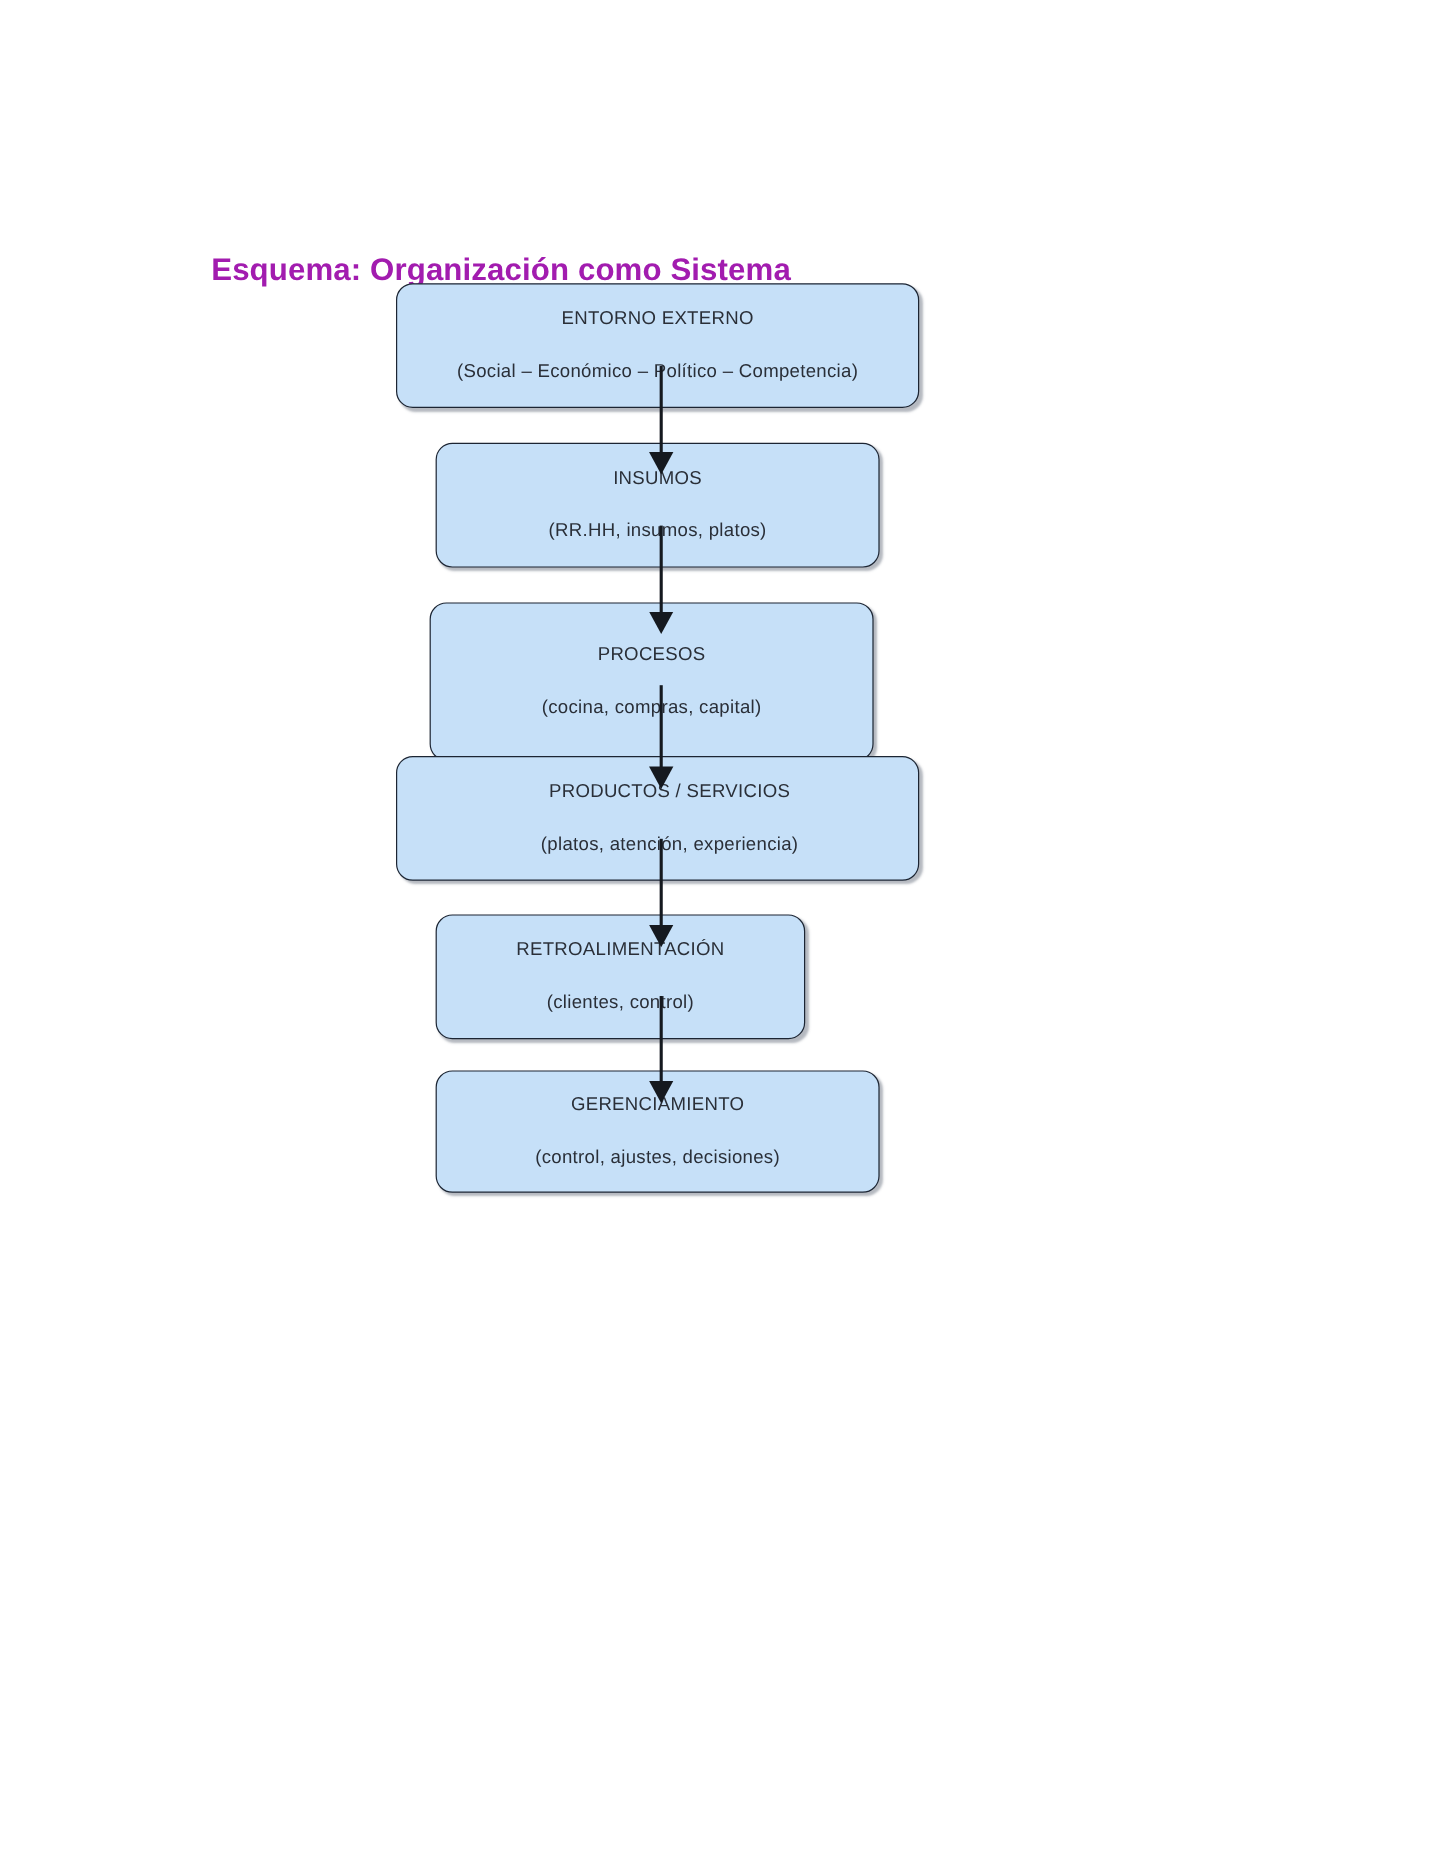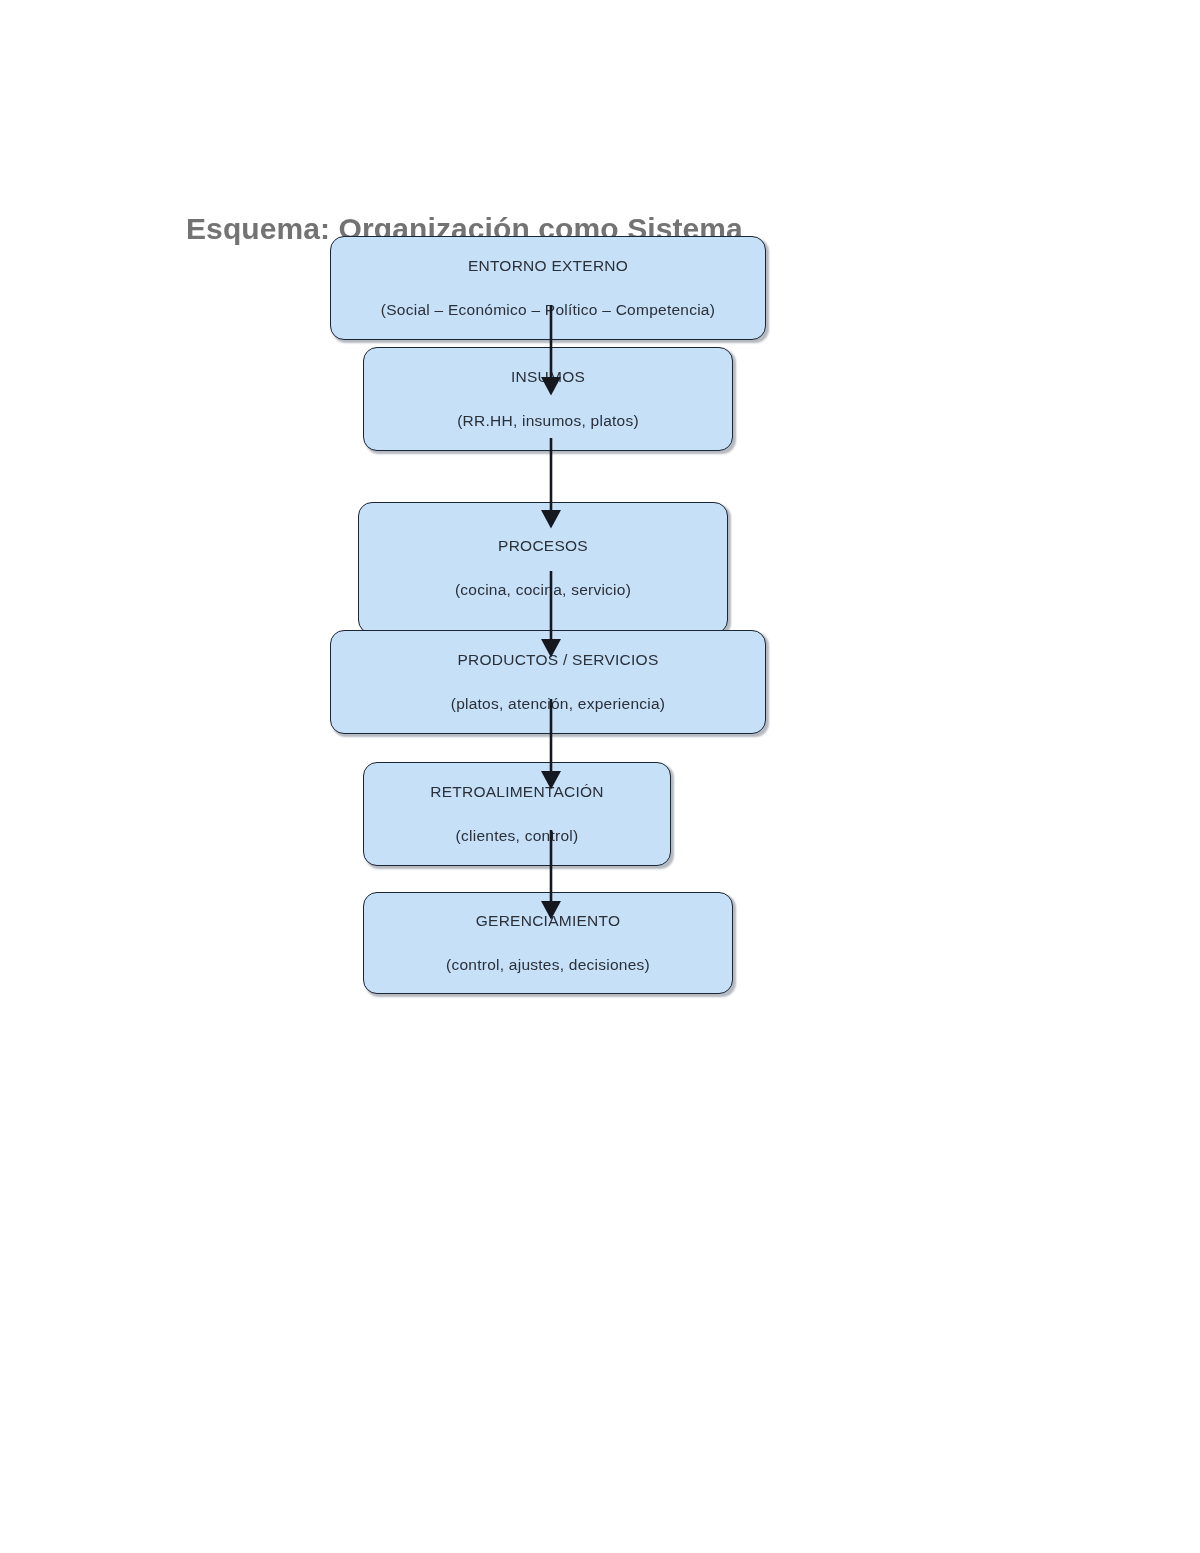--- a/index.html
+++ b/index.html
@@ -19,27 +19,27 @@
   #page {
     position: absolute;
     left: 0; top: 0;
     width: 1200px;
     height: 1553px;
     background: #ffffff;
   }
 
   #doc-title {
     position: absolute;
-    left: 186px;
+    left: 176px;
     top: 192px;
     font-family: "Liberation Sans", sans-serif;
-    font-size: 30px;
+    font-size: 26px;
     font-weight: bold;
     letter-spacing: 0.1px;
-    color: #737373;
+    color: #a21caf;
     white-space: nowrap;
   }
 
   #diagram {
     position: absolute;
     left: 0;
     top: 0;
     width: 1200px;
     height: 1553px;
   }
@@ -70,21 +70,21 @@
 
   .node-title {
     display: block;
   }
   .node-sub {
     display: block;
   }
 
   
   #node-0 { left: 330px; top: 236px; width: 436px; height: 104px; }
-  #node-1 { left: 363px; top: 347px; width: 370px; height: 104px; }
+  #node-1 { left: 363px; top: 369px; width: 370px; height: 104px; }
   #node-2 { left: 358px; top: 502px; width: 370px; height: 132px; }
   #node-3 { left: 330px; top: 630px; width: 436px; height: 104px; padding-left: 20px; }
   #node-4 { left: 363px; top: 762px; width: 308px; height: 104px; }
   #node-5 { left: 363px; top: 892px; width: 370px; height: 102px; }
 
   #arrows {
     position: absolute;
     left: 0; top: 0;
     width: 1200px;
     height: 1553px;
@@ -127,21 +127,21 @@
     <div class="node" id="node-1">
       <div class="node-label">
         <span class="node-title">INSUMOS</span>
         <span class="node-sub">(RR.HH, insumos, platos)</span>
       </div>
     </div>
 
     <div class="node" id="node-2">
       <div class="node-label">
         <span class="node-title">PROCESOS</span>
-        <span class="node-sub">(cocina, cocina, servicio)</span>
+        <span class="node-sub">(cocina, compras, capital)</span>
       </div>
     </div>
 
     <div class="node" id="node-3">
       <div class="node-label">
         <span class="node-title">PRODUCTOS / SERVICIOS</span>
         <span class="node-sub">(platos, atención, experiencia)</span>
       </div>
     </div>
 

